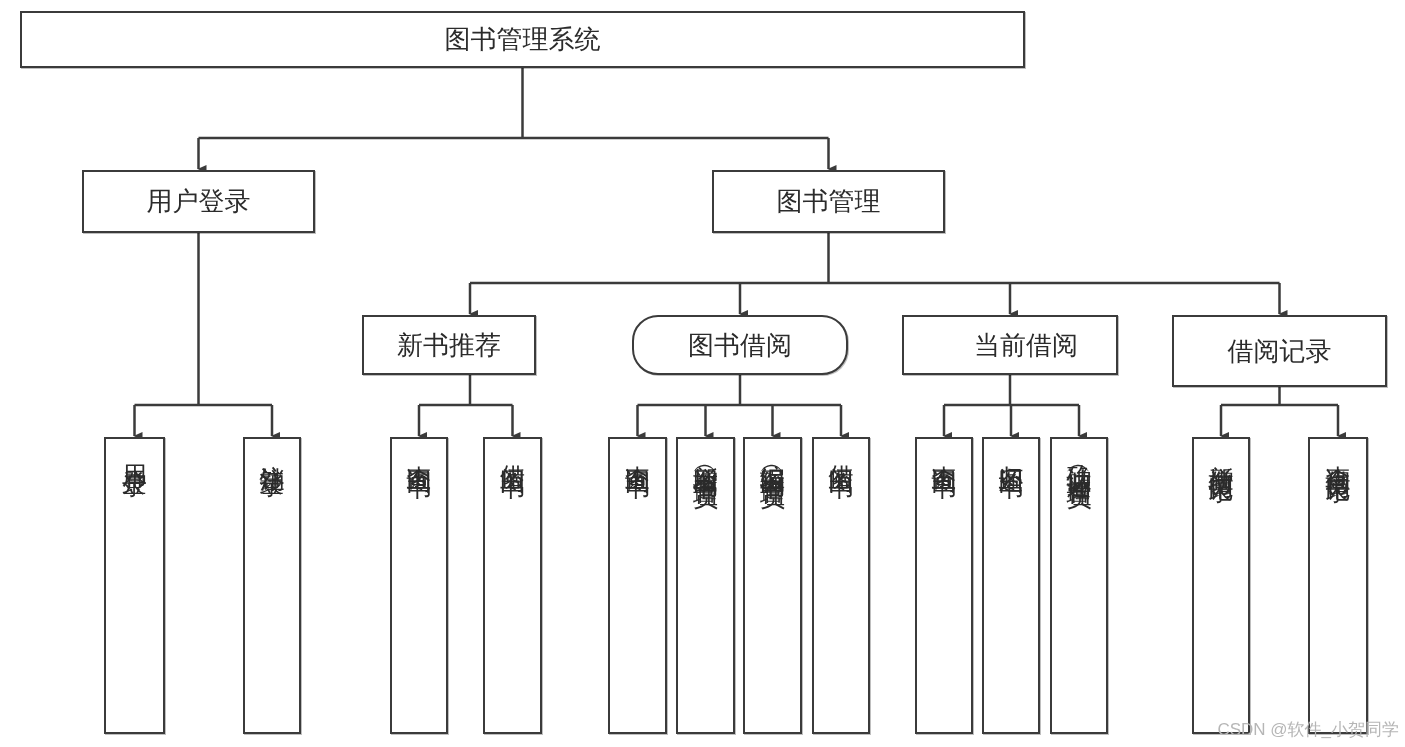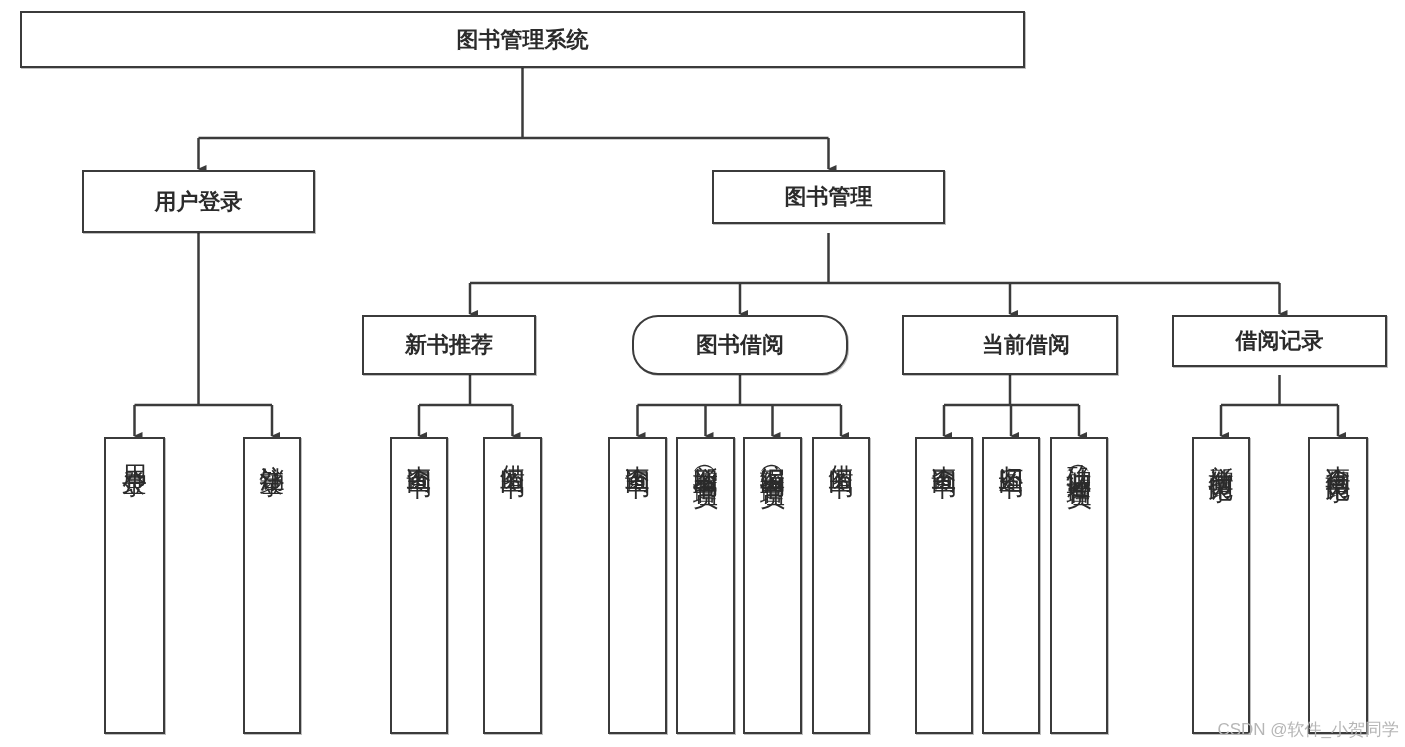--- a/index.html
+++ b/index.html
@@ -21,21 +21,21 @@
     justify-content:center;
     box-shadow:1px 1px 0 rgba(0,0,0,0.25);
     z-index:2;
   }
   .node .label{
     color:#2b2b2b;
     line-height:1.18;
     text-align:center;
     white-space:pre;
   }
-  .node.horiz .label{font-size:22px;font-weight:bold;}
+  .node.horiz .label{font-size:26px;}
   .node.vert{
     align-items:flex-start;
     justify-content:center;
     padding-top:6px;
   }
   .node.vert .label{
     writing-mode:vertical-rl;
     text-orientation:upright;
     font-size:25px;
     letter-spacing:3px;
@@ -98,33 +98,33 @@
         <path d="M1338,405 L1338,436" marker-end="url(#arrow)"></path>
       </g>
   </svg>
   <div id="node-layer">
       <div class="node horiz" style="left: 20px; top: 11px; width: 1005px; height: 57px;">
         <span class="label">图书管理系统</span>
       </div>
       <div class="node horiz" style="left: 82px; top: 170px; width: 233px; height: 63px;">
         <span class="label">用户登录</span>
       </div>
-      <div class="node horiz" style="left: 712px; top: 170px; width: 233px; height: 54px;">
+      <div class="node horiz" style="left: 712px; top: 170px; width: 233px; height: 63px;">
         <span class="label">图书管理</span>
       </div>
       <div class="node horiz" style="left: 362px; top: 315px; width: 174px; height: 60px;">
         <span class="label">新书推荐</span>
       </div>
       <div class="node horiz" style="left: 632px; top: 315px; width: 216px; height: 60px; border-radius: 26px;">
         <span class="label">图书借阅</span>
       </div>
       <div class="node horiz" style="left: 902px; top: 315px; width: 216px; height: 60px; padding-left: 32px;">
         <span class="label">当前借阅</span>
       </div>
-      <div class="node horiz" style="left: 1172px; top: 315px; width: 215px; height: 52px;">
+      <div class="node horiz" style="left: 1172px; top: 315px; width: 215px; height: 72px;">
         <span class="label">借阅记录</span>
       </div>
       <div class="node vert" style="left: 104px; top: 437px; width: 61px; height: 297px;">
         <span class="label">用户登录</span>
       </div>
       <div class="node vert" style="left: 243px; top: 437px; width: 58px; height: 297px;">
         <span class="label">注销登录</span>
       </div>
       <div class="node vert" style="left: 390px; top: 437px; width: 58px; height: 297px;">
         <span class="label">查询图书</span>

